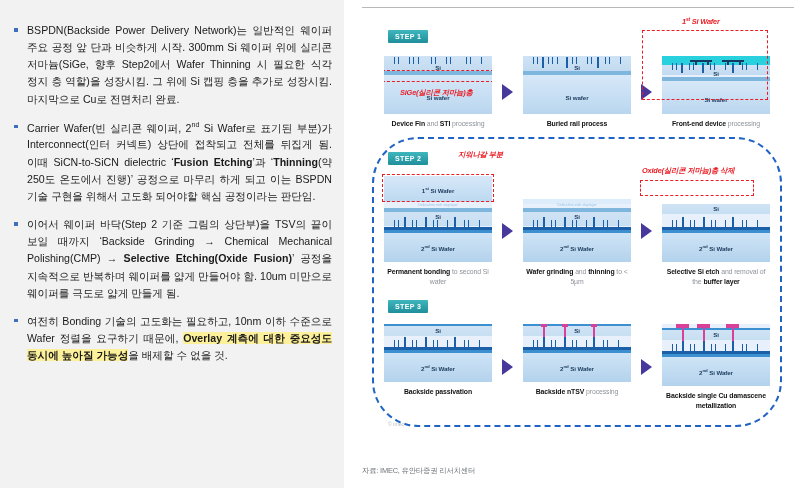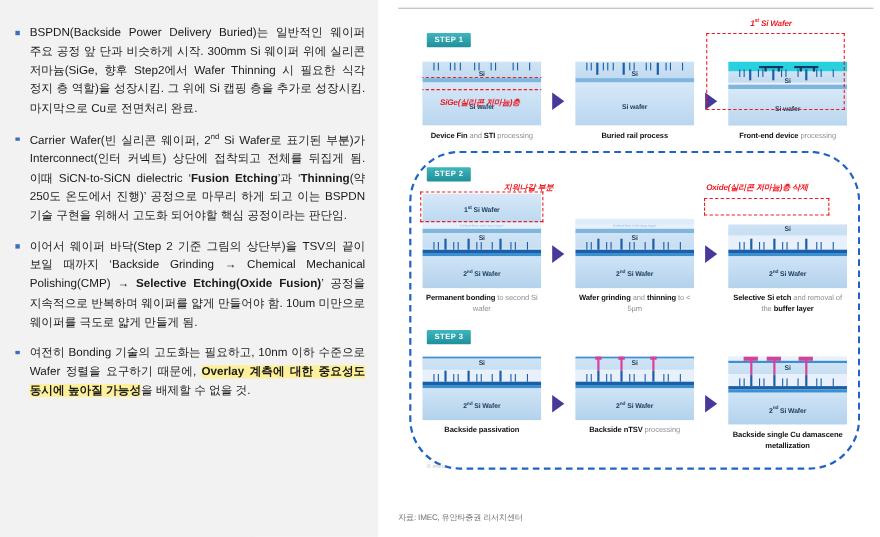--- a/index.html
+++ b/index.html
@@ -114,21 +114,21 @@
     font-size:7.4px;color:#6d7276;letter-spacing:-.2px;
   }
 </style>
 </head>
 <body>
 
 <div id="root">
 
   <div class="left-panel">
     <ul class="bullet-list" id="bullets">
-        <li class="bullet-item">BSPDN(Backside Power Delivery Buried)는 일반적인 웨이퍼 주요 공정 앞 단과 비슷하게 시작. 300mm Si 웨이퍼 위에 실리콘 저마늄(SiGe, 향후 Step2에서 Wafer Thinning 시 필요한 식각 정지 층 역할)을 성장시킴. 그 위에 Si 캡핑 층을 추가로 성장시킴. 마지막으로 Cu로 전면처리 완료.</li>
+        <li class="bullet-item">BSPDN(Backside Power Delivery Network)는 일반적인 웨이퍼 주요 공정 앞 단과 비슷하게 시작. 300mm Si 웨이퍼 위에 실리콘 저마늄(SiGe, 향후 Step2에서 Wafer Thinning 시 필요한 식각 정지 층 역할)을 성장시킴. 그 위에 Si 캡핑 층을 추가로 성장시킴. 마지막으로 Cu로 전면처리 완료.</li>
         <li class="bullet-item">Carrier Wafer(빈 실리콘 웨이퍼, 2<sup style="font-size:7px;">nd</sup> Si Wafer로 표기된 부분)가 Interconnect(인터 커넥트) 상단에 접착되고 전체를 뒤집게 됨. 이때 SiCN-to-SiCN dielectric ‘<span class="b">Fusion Etching</span>’과 ‘<span class="b">Thinning</span>(약 250도 온도에서 진행)’ 공정으로 마무리 하게 되고 이는 BSPDN 기술 구현을 위해서 고도화 되어야할 핵심 공정이라는 판단임.</li>
         <li class="bullet-item">이어서 웨이퍼 바닥(Step 2 기준 그림의 상단부)을 TSV의 끝이 보일 때까지 ‘Backside Grinding → Chemical Mechanical Polishing(CMP) → <span class="b">Selective Etching(Oxide Fusion)</span>’ 공정을 지속적으로 반복하며 웨이퍼를 얇게 만들어야 함. 10um 미만으로 웨이퍼를 극도로 얇게 만들게 됨.</li>
         <li class="bullet-item">여전히 Bonding 기술의 고도화는 필요하고, 10nm 이하 수준으로 Wafer 정렬을 요구하기 때문에, <span class="hl">Overlay 계측에 대한 중요성도 동시에 높아질 가능성</span>을 배제할 수 없을 것.</li>
       </ul>
   </div>
 
   <div class="right-panel">
     <div class="fig-rule"></div>
 
     <div class="fig-body">
@@ -331,21 +331,21 @@
               </div>
               <div class="layer" style="top:23px;height:3px;background:#1b5fa8;"></div>
               <div class="layer" style="top:26px;height:3px;background:#3c90cf;"></div>
               <div class="layer" style="top:29px;height:29px;background:linear-gradient(180deg,#cfe4f6,#b3d2ec);"></div>
               <div class="lbl" style="top:40px;">2<sup style="font-size:4.4px;">nd</sup> Si Wafer</div>
             </div>
             <div class="caption"><span class="b">Selective Si etch</span> and removal of the <span class="b">buffer layer</span></div>
           </div>
         </div>
 
-        <div class="red-note" style="left:96px;top:-2px;margin-top:16px;">지워나갈 부분</div>
+        <div class="red-note" style="left:96px;top:-2px;">지워나갈 부분</div>
         <div class="red-box" style="left:20px;top:22px;width:112px;height:28px;"></div>
         <div class="red-note" style="left:280px;top:14px;">Oxide(실리콘 저마늄)층 삭제</div>
         <div class="red-box" style="left:278px;top:28px;width:114px;height:16px;"></div>
       </div>
 
       <div class="step-block" style="top:288px;">
         <div class="step-badge" style="left:26px;top:0;">STEP 3</div>
 
         <div class="panels" style="left:22px;top:24px;">
 

